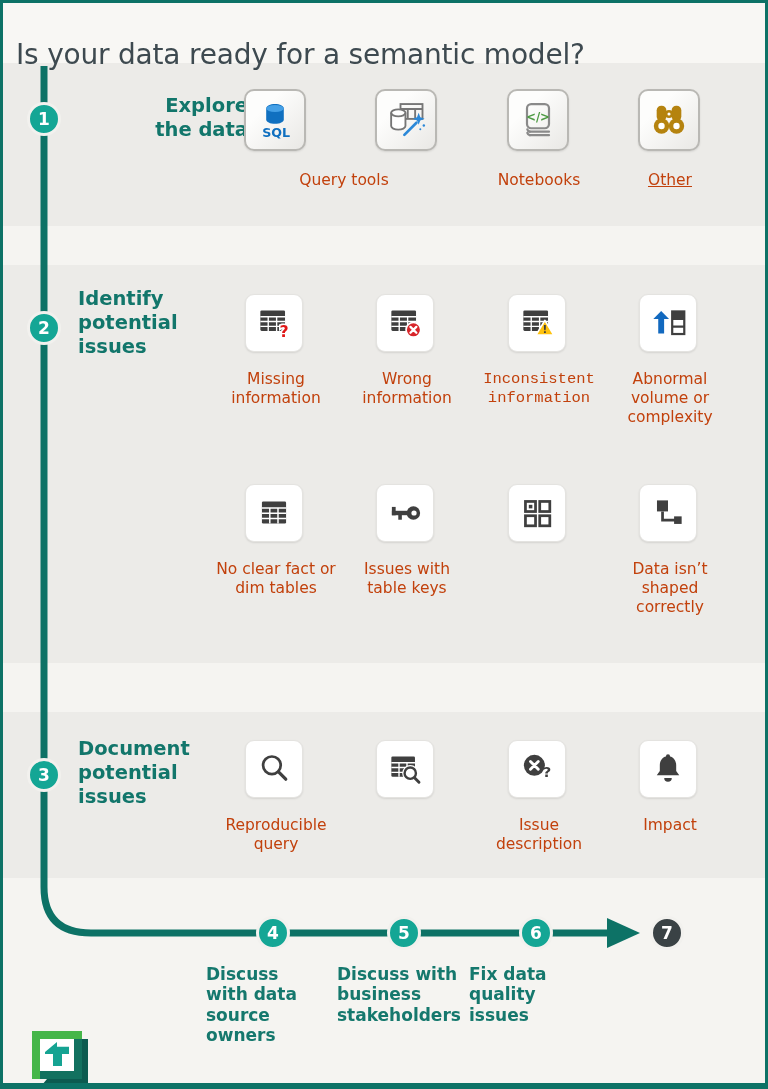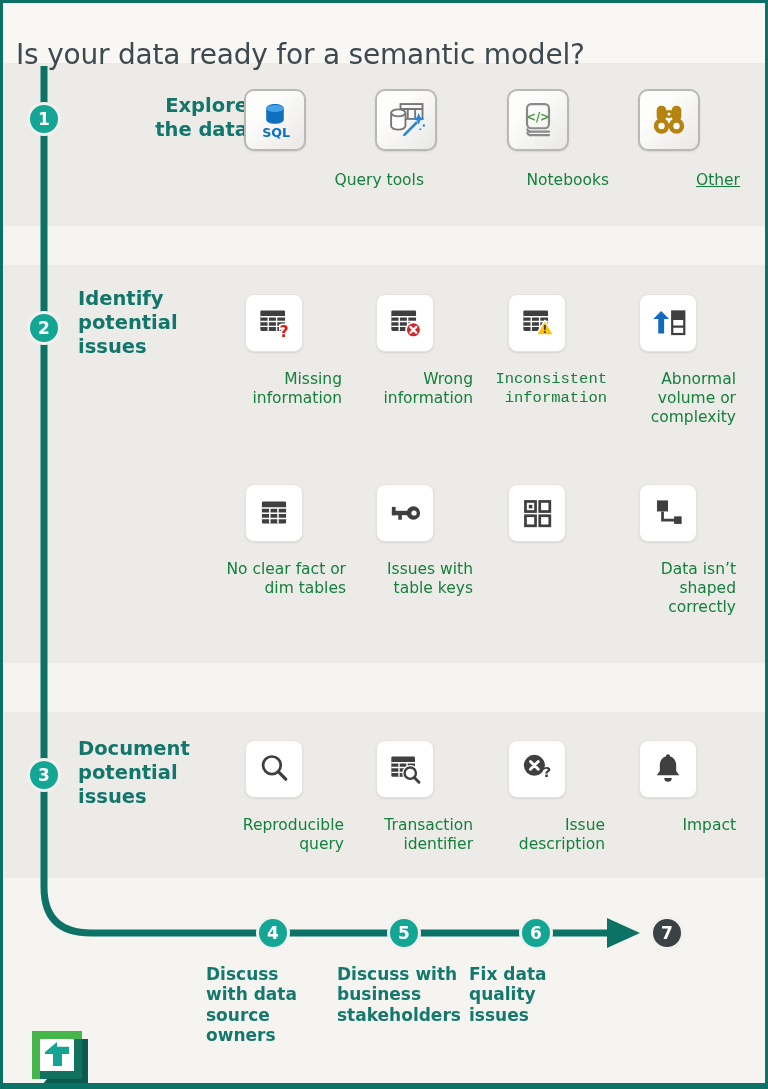--- a/index.html
+++ b/index.html
@@ -14,21 +14,21 @@
         border:3px solid #F2F1EE;box-sizing:border-box;color:#fff;font-weight:bold;font-size:17px;
         display:flex;align-items:center;justify-content:center;z-index:5;}
   .numc.dark{background:#3A4245;}
   .heading{position:absolute;width:170px;font-size:19.5px;font-weight:bold;color:#12766B;
            line-height:1.22;white-space:pre-line;}
   .tile{position:absolute;width:56px;height:56px;background:#fff;border-radius:9px;
         border:1px solid #E4E3E0;box-shadow:0 1px 2px rgba(0,0,0,.10);
         display:flex;align-items:center;justify-content:center;}
   .tile.t1{width:58px;height:58px;background:linear-gradient(135deg,#FDFDFC 30%,#E9E8E5);
         border:2px solid #B9B8B4;border-radius:10px;}
-  .cap{position:absolute;font-size:15.5px;color:#15803d;text-align:right;line-height:1.23;
+  .cap{position:absolute;font-size:15.5px;color:#c2410c;text-align:center;line-height:1.23;
        white-space:pre-line;}
   .flow-label{position:absolute;width:140px;font-size:17px;font-weight:bold;color:#15786D;
        line-height:1.2;white-space:pre-line;}
   .flow-label.dark{color:#3E4A50;}
   .logo{position:absolute;left:25px;top:1026px;}
   svg text{font-family:"DejaVu Sans","Liberation Sans",sans-serif;}
 </style>
 </head>
 <body>
 
@@ -225,22 +225,20 @@
   </div>
   <div class="tile" style="left:636px;top:737px;">
     <svg width="42" height="42" viewBox="0 0 40 40">
       <circle cx="20" cy="8" r="2" fill="#3F3F3F"></circle>
       <path d="M20 7.8 c-4.9 0 -7.8 3.8 -7.8 8.6 V22 l-2.9 3.9 H30.7 L27.8 22 v-5.6 c0 -4.8 -2.9 -8.6 -7.8 -8.6 Z" fill="#3F3F3F"></path>
       <path d="M16.4 28.6 a3.6 3.6 0 0 0 7.2 0 Z" fill="#3F3F3F"></path>
     </svg>
   </div>
   <div class="cap" style="left:205px;top:813px;width:136px;">Reproducible
 query</div>
-  <div class="cap" style="left:338px;top:813px;width:132px;">Transaction
-identifier</div>
   <div class="cap" style="left:470px;top:813px;width:132px;">Issue
 description</div>
   <div class="cap" style="left:601px;top:813px;width:132px;">Impact</div>
 
   <div class="flow-label" style="left:203px;top:961px;">Discuss
 with data
 source
 owners</div>
   <div class="flow-label" style="left:334px;top:961px;">Discuss with
 business

